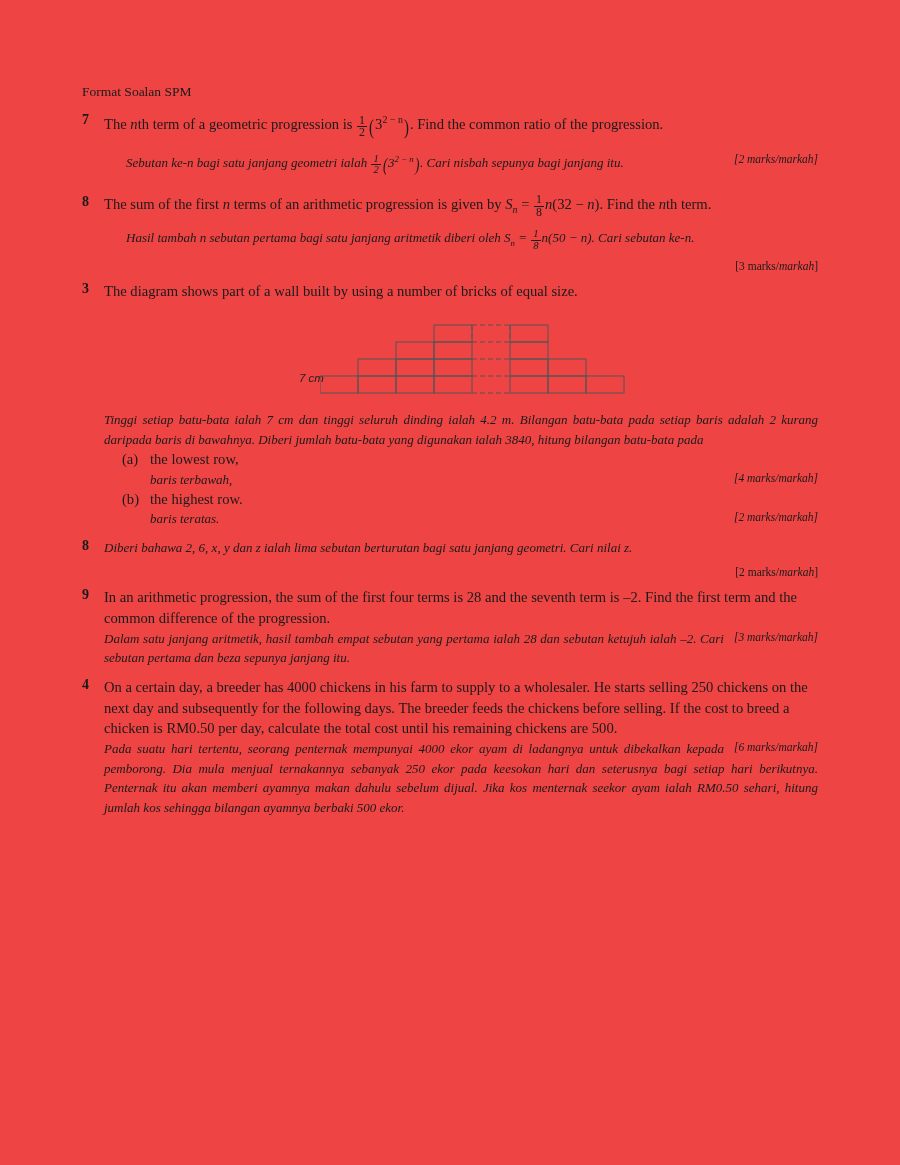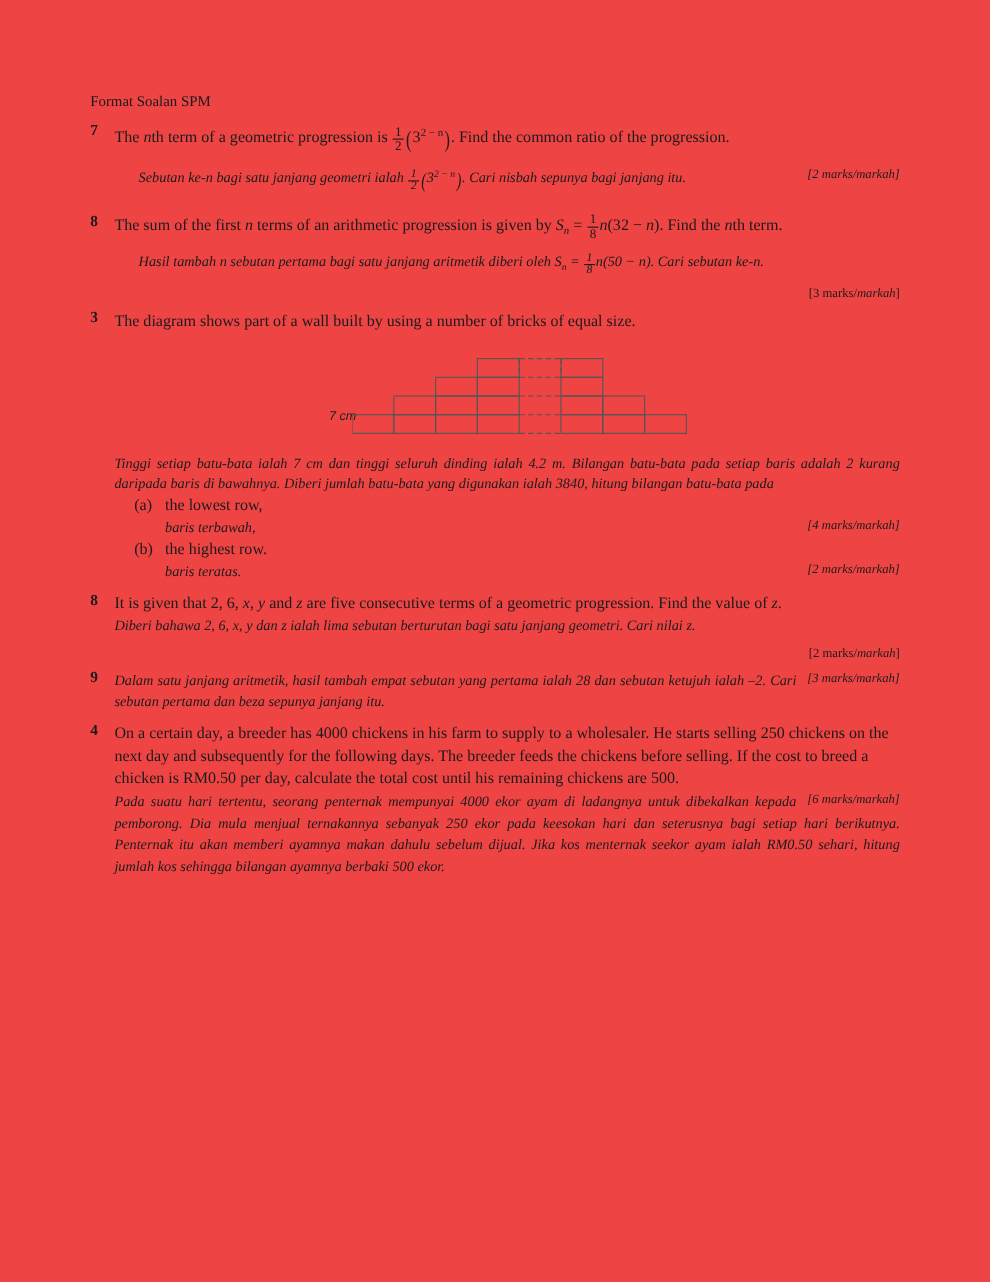--- a/index.html
+++ b/index.html
@@ -242,32 +242,30 @@
           <span>baris teratas.</span>
           <span class="clear"></span>
         </div>
       </div>
     </div>
 
     <div class="spacer-sm"></div>
 
     <div class="q">
       <span class="qnum">8</span>
-      <div class="en">
-        <span>It is given that 2, 6, </span><var>x</var><span>, </span><var>y</var><span> and </span><var>z</var><span> are five consecutive terms of a geometric progression. Find the value of </span><var>z</var><span>.</span>
-      </div>
       <div class="my">Diberi bahawa 2, 6, x, y dan z ialah lima sebutan berturutan bagi satu janjang geometri. Cari nilai z.</div>
       <div class="spacer-sm"></div>
       <div class="marks"><span>[2 marks/</span><i>markah</i><span>]</span></div>
     </div>
 
     <div class="spacer-sm"></div>
 
     <div class="q">
       <span class="qnum">9</span>
+      <div class="en">In an arithmetic progression, the sum of the first four terms is 28 and the seventh term is –2. Find the first term and the common difference of the progression.</div>
       <div class="my">
         <span class="marks-inline"><span>[3 marks/</span><i>markah</i><span>]</span></span>
         <span>Dalam satu janjang aritmetik, hasil tambah empat sebutan yang pertama ialah 28 dan sebutan ketujuh ialah –2. Cari sebutan pertama dan beza sepunya janjang itu.</span>
         <span class="clear"></span>
       </div>
     </div>
 
     <div class="spacer-sm"></div>
 
     <div class="q">

